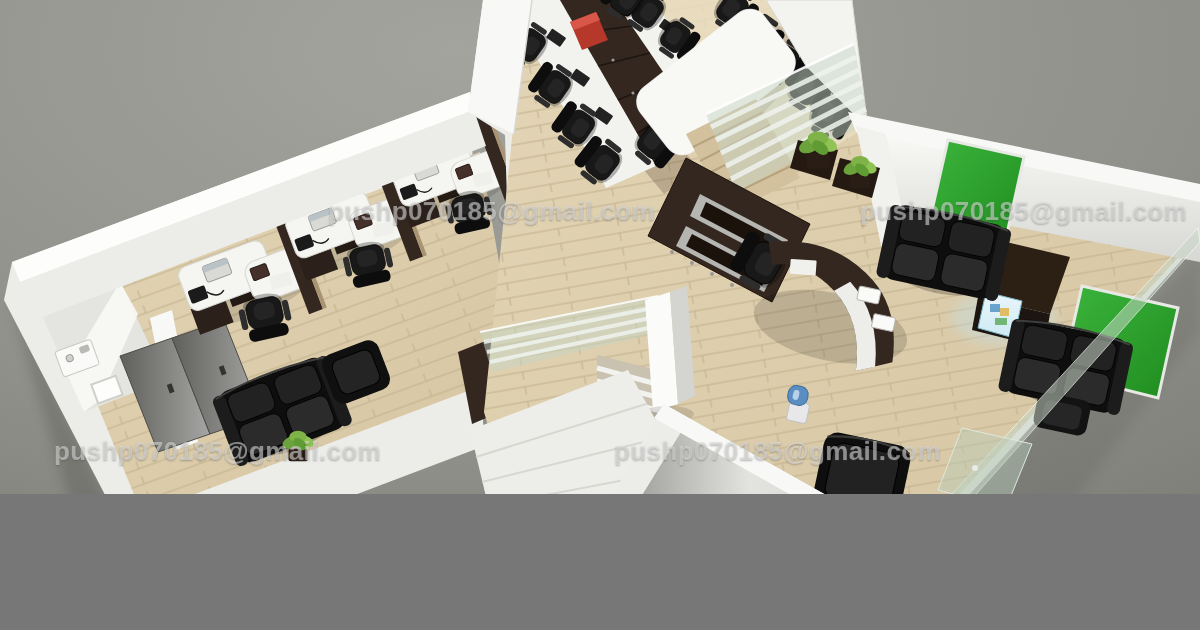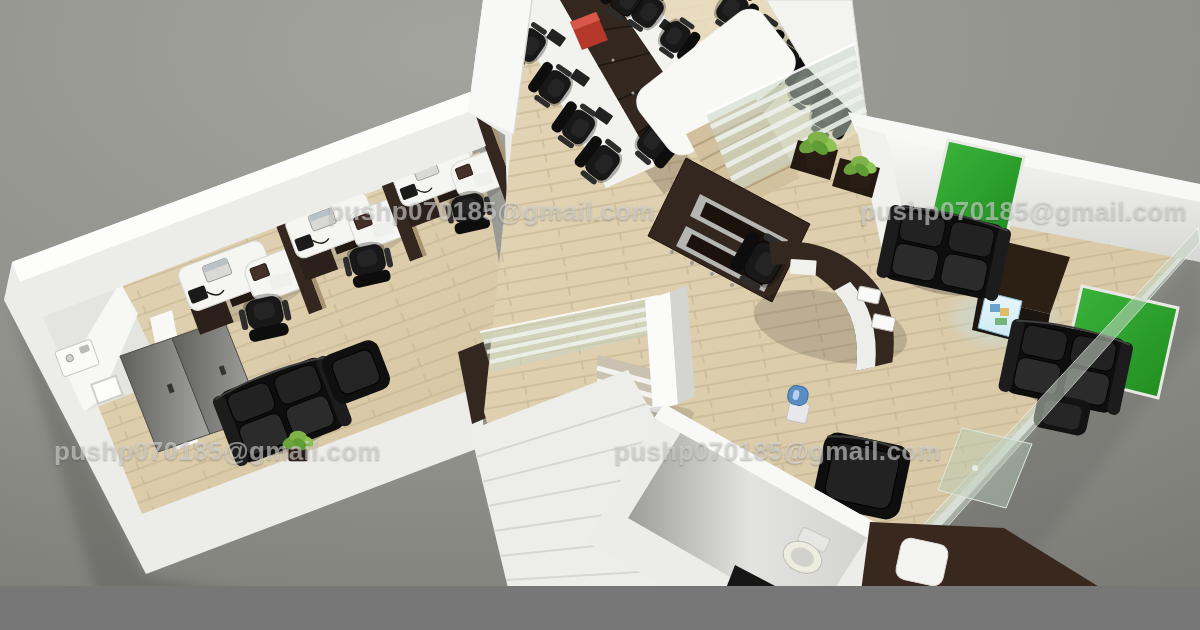--- a/index.html
+++ b/index.html
@@ -1,17 +1,17 @@
 <!DOCTYPE html>
 <html style="--bg_light: #a4a49e; --bg_mid: #90908a; --bg_dark: #757570; --wall: #ecece9; --wall_cap: #f8f8f6; --wall_face_light: #fbfbf9; --wall_face_dark: #d7d7d3; --wood: #d5c4a0; --wood_light: #e3d5b6; --wood_line: #c1b08c; --pale_floor: #e5e5e1; --dark_wood: #34271f; --dark_wood_light: #4a392d; --black: #141414; --charcoal: #2a2a2a; --green_panel: #1f8c1f; --green_panel_light: #3cb53c; --plant_green: #7fb347; --glass: #c6d6c6; --steel_light: #a6a6a4; --steel_dark: #5f5f5c; --red_cabinet: #b5382b; --water_blue: #5a8ec2; --screen_glow: #cdeaf4; --white_furniture: #f4f4f1; --watermark_color: rgba(228,228,228,0.55);"><head>
 <meta charset="utf-8">
 <title>3D Office Floor Plan Render</title>
 <style>
   html,body{margin:0;padding:0;background:#777;}
-  #stage{position:relative;width:1200px;height:586px;overflow:hidden;
+  #stage{position:relative;width:1200px;height:494px;overflow:hidden;
          font-family:"Liberation Sans", sans-serif;}
   #stage svg{position:absolute;left:0;top:0;}
   .watermark{position:absolute;font-size:26px;font-weight:600;letter-spacing:.4px;
              color:var(--watermark_color);text-shadow:0 1px 2px rgba(60,60,60,.35);
              white-space:nowrap;pointer-events:none;}
   
   .f-wall{fill:var(--wall);} .f-cap{fill:var(--wall_cap);} .f-face{fill:url(#gWallFace);}
   .f-dark{fill:var(--dark_wood);} .f-red{fill:var(--red_cabinet);}
   .f-steel{fill:url(#gSteel);} .f-glass{fill:var(--glass);fill-opacity:.5;}
   .slat{stroke:#eef3ee;stroke-opacity:.85;fill:none;}

